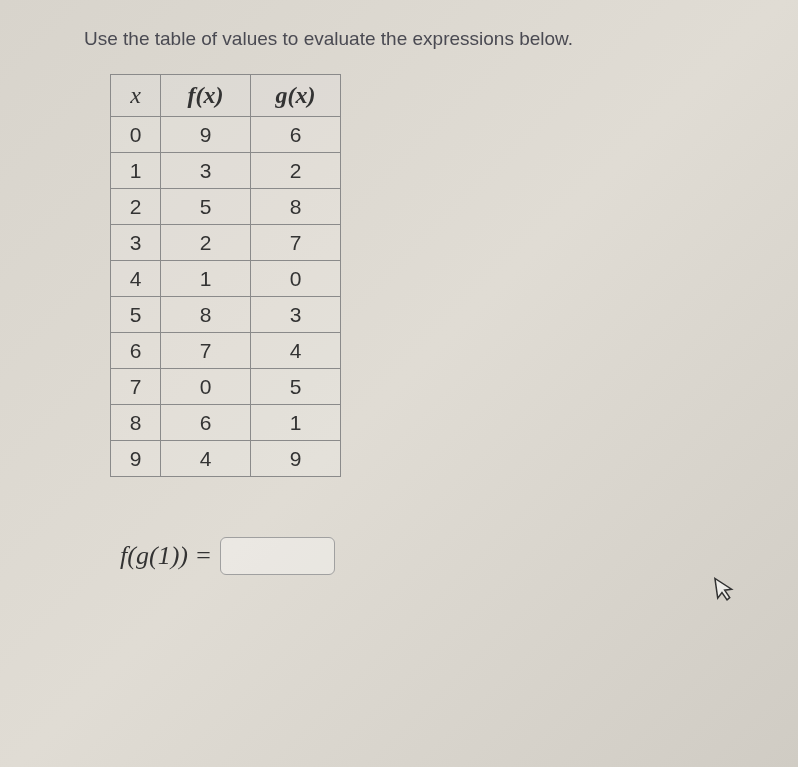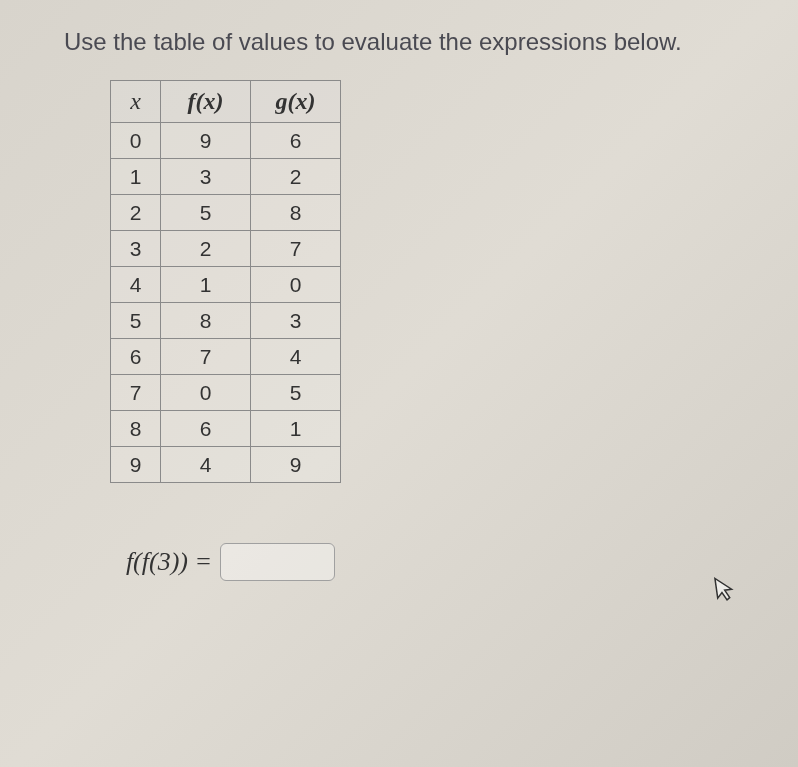--- a/index.html
+++ b/index.html
@@ -9,22 +9,22 @@
       margin: 0;
       padding: 0;
       width: 798px;
       height: 767px;
       background: linear-gradient(135deg, #d8d4cc 0%, #e0dcd4 50%, #d0ccc4 100%);
       font-family: -apple-system, BlinkMacSystemFont, "Segoe UI", Arial, sans-serif;
       position: relative;
       overflow: hidden;
     }
     .instruction {
-      padding: 28px 40px 24px 64px;
-      font-size: 24px;
+      padding: 28px 40px 24px 84px;
+      font-size: 19px;
       color: #4a4a52;
       font-weight: 500;
     }
     .table-container {
       margin-left: 110px;
       margin-bottom: 60px;
     }
     table {
       border-collapse: collapse;
       background: rgba(255,255,255,0.15);
@@ -162,21 +162,21 @@
           <td class="x-val">9</td>
           <td>4</td>
           <td>9</td>
         </tr>
       </tbody>
   </table>
 </div>
 
 <div class="expressions">
   <div class="expr-row">
-    <span class="expr-label">f(f(3)) =</span>
+    <span class="expr-label">f(g(1)) =</span>
     <input class="expr-input" type="text" value="" style="">
   </div>
 </div>
 
 <div class="cursor-icon">
   <svg width="24" height="28" viewBox="0 0 24 28" fill="none" stroke="#333" stroke-width="1.5">
     <path d="M3 2 L3 22 L8 17 L12 25 L15 23 L11 15 L18 15 Z" fill="rgba(255,255,255,0.6)"></path>
   </svg>
 </div>
 

